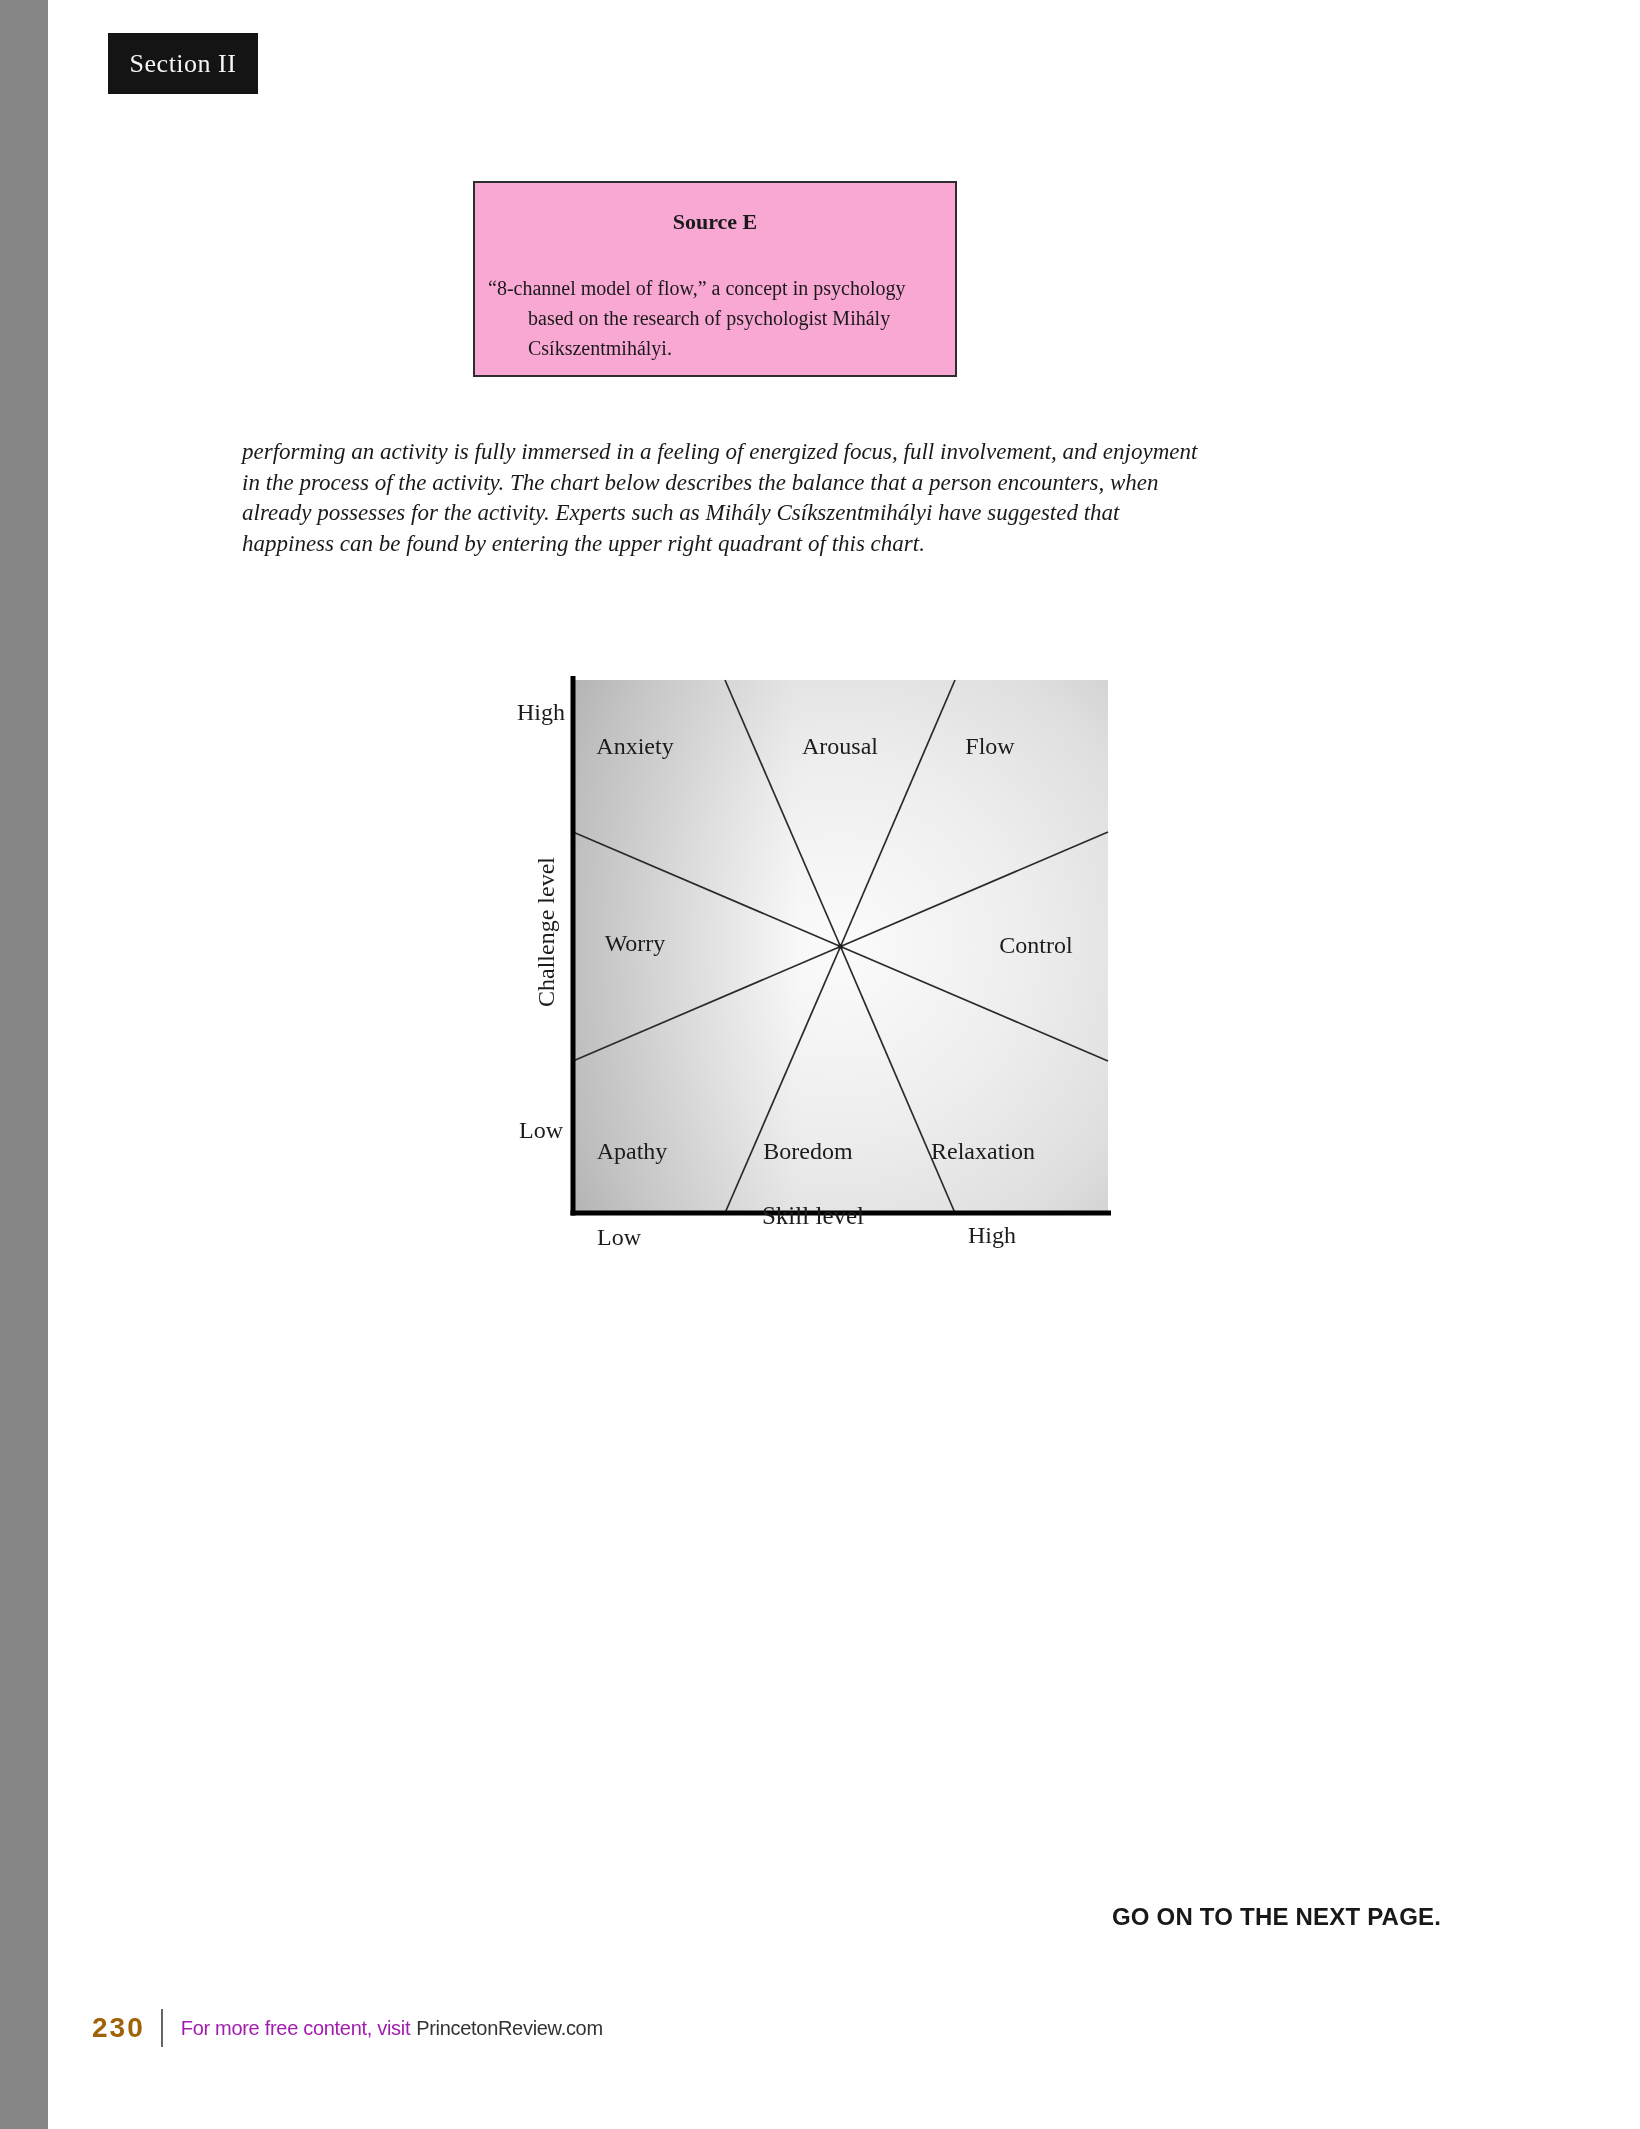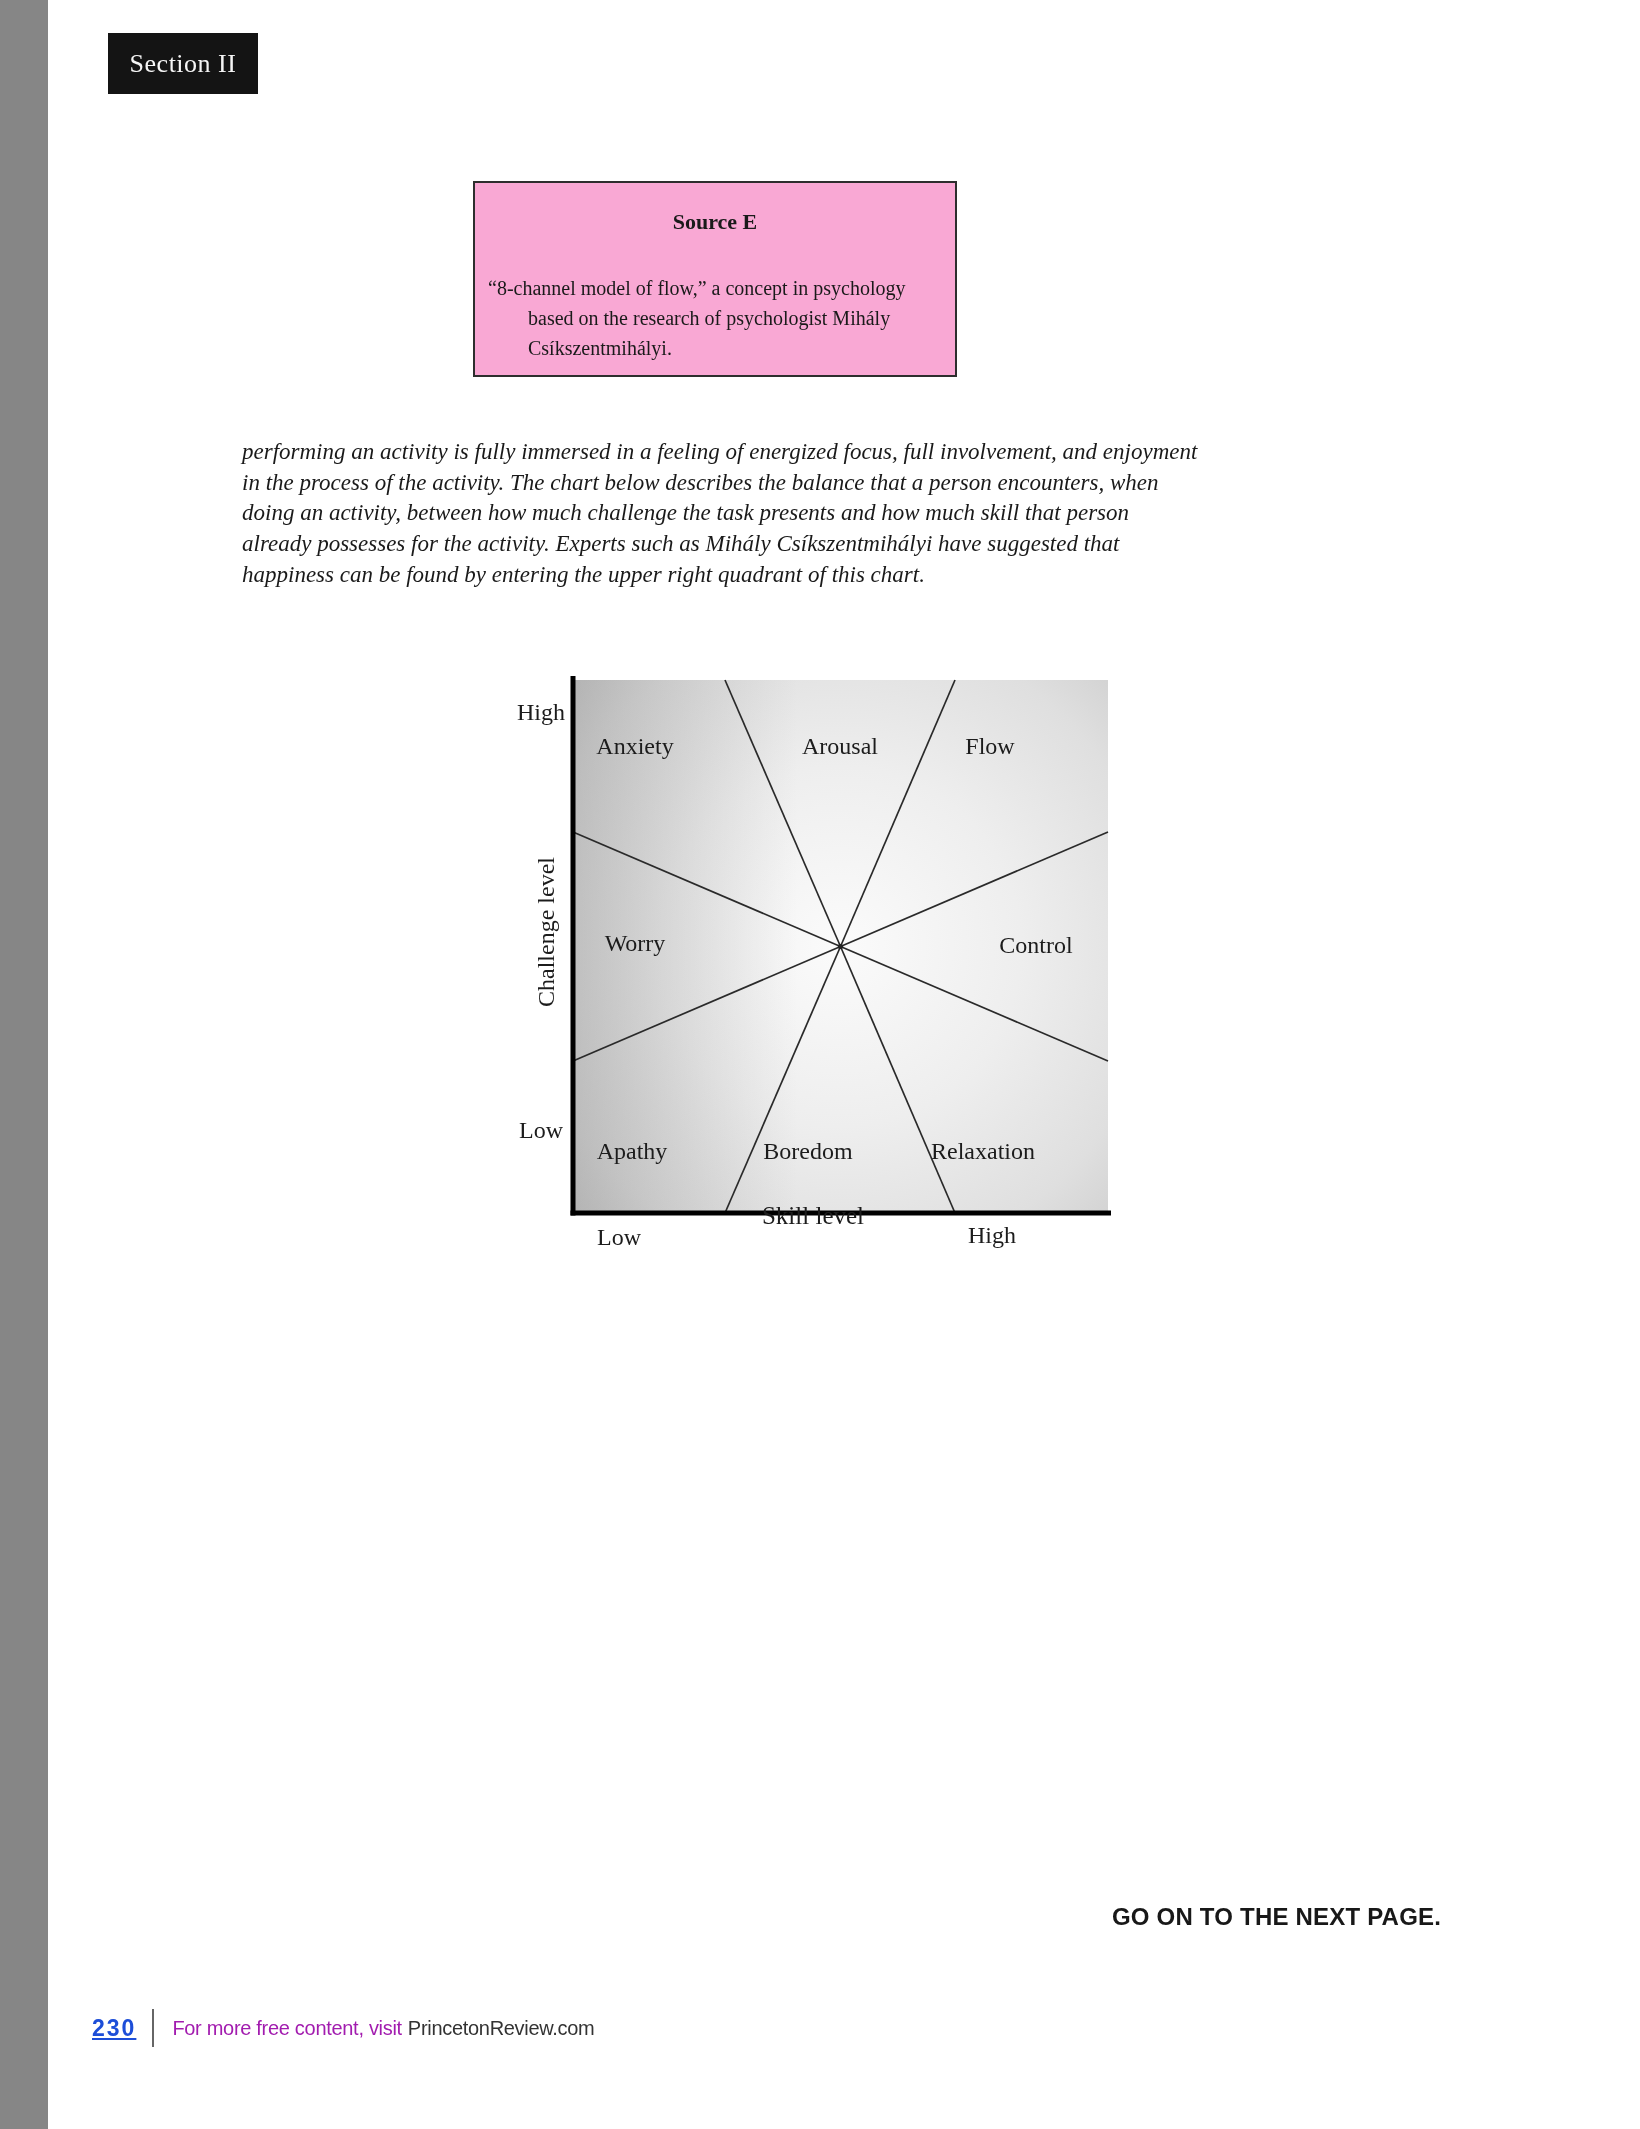--- a/index.html
+++ b/index.html
@@ -25,21 +25,21 @@
   .chart-label{position:absolute;font-size:24px;color:#1c1c1c;white-space:nowrap;
         transform:translate(-50%,-50%);}
   .chart-label.right-anchor{transform:translate(-100%,-50%);}
   .chart-label.rotated{transform:translate(-50%,-50%) rotate(-90deg);}
   .chart-label.axis-title-x{font-size:25px;}
   
   .go-on{position:absolute;left:1112px;top:1903px;font-family:"Liberation Sans", sans-serif;
         font-weight:bold;font-size:24px;letter-spacing:0.2px;color:#181818;}
   .footer{position:absolute;left:92px;top:2008px;height:40px;display:flex;align-items:center;
         font-family:"Liberation Sans", sans-serif;color:#2c2c2c;}
-  .page-num{font-weight:bold;font-size:23px;letter-spacing:2px;color:#1d4ed8;text-decoration:underline;}
+  .page-num{font-weight:bold;font-size:28px;letter-spacing:2px;color:#a16207;}
   .footer-divider{width:2px;height:38px;background:#666;margin:0 18px 0 16px;}
   .footer-text{font-size:20px;letter-spacing:-0.3px;color:#a21caf;}
   .footer-link{font-size:20px;letter-spacing:-0.3px;color:#333;
         margin-left:6px;}
 </style>
 </head>
 <body>
 
 <div class="page">
 
@@ -54,21 +54,20 @@
     <div class="source-lines">
       <div class="source-line">“8-channel model of flow,” a concept in psychology</div>
       <div class="source-line cont">based on the research of psychologist Mihály</div>
       <div class="source-line cont">Csíkszentmihályi.</div>
     </div>
   </div>
 
   <div class="intro">
     <div>performing an activity is fully immersed in a feeling of energized focus, full involvement, and enjoyment</div>
     <div>in the process of the activity. The chart below describes the balance that a person encounters, when</div>
-    <div>doing an activity, between how much challenge the task presents and how much skill that person</div>
     <div>already possesses for the activity. Experts such as Mihály Csíkszentmihályi have suggested that</div>
     <div>happiness can be found by entering the upper right quadrant of this chart.</div>
   </div>
 
   <svg class="chart-svg" viewBox="0 0 548 546" aria-hidden="true">
     <defs>
       <radialGradient id="plotGrad" cx="50%" cy="50%" r="75%">
         <stop offset="0%" stop-color="#fbfbfb"></stop>
         <stop offset="45%" stop-color="#eeeeee"></stop>
         <stop offset="80%" stop-color="#dfdfdf"></stop>

